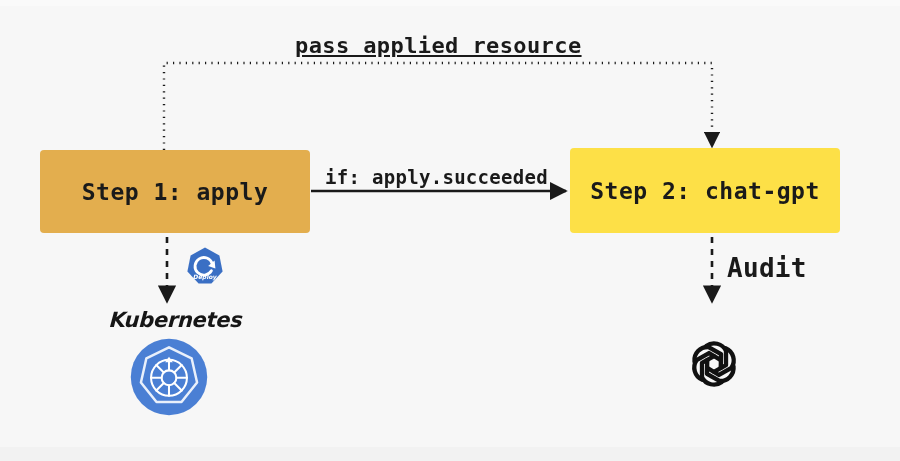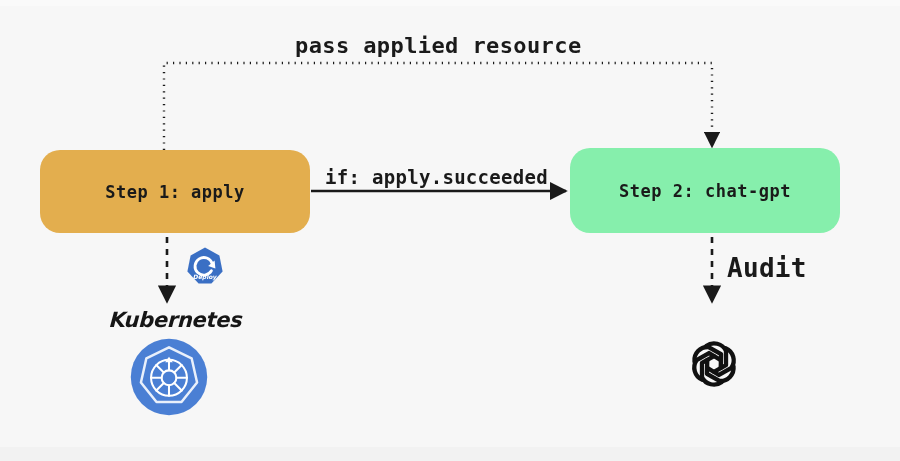--- a/index.html
+++ b/index.html
@@ -21,52 +21,53 @@
     background: #fafafa;
   }
   .band-bottom {
     position: absolute; left: 0; bottom: 0; width: 900px; height: 14px;
     background: #f2f2f2;
   }
 
   
   .step-box {
     position: absolute;
-    border-radius: 20px;
+    border-radius: 4px;
     display: flex;
     align-items: center;
     justify-content: center;
     color: #1a1a1a;
     font-family: "DejaVu Sans Mono", monospace;
-    font-size: 17px;
+    font-size: 23px;
     font-weight: 700;
     letter-spacing: 0.5px;
     white-space: nowrap;
   }
   #step1-box {
     left: 40px; top: 150px; width: 270px; height: 83px;
     background: #e3ae4e;
   }
   #step2-box {
     left: 570px; top: 148px; width: 270px; height: 85px;
-    background: #86efac;
+    background: #fde047;
   }
 
   
   .mono-label {
     position: absolute;
     font-family: "DejaVu Sans Mono", monospace;
     color: #1a1a1a;
     white-space: nowrap;
   }
   #label-pass {
     left: 295px; top: 33px;
     font-size: 22px;
     font-weight: 700;
     letter-spacing: 0.4px;
+    text-decoration: underline;
   }
   #label-if {
     left: 325px; top: 166px;
     font-size: 19px;
     font-weight: 700;
     letter-spacing: 0.3px;
   }
   #label-audit {
     left: 727px; top: 253px;
     font-size: 26px;

